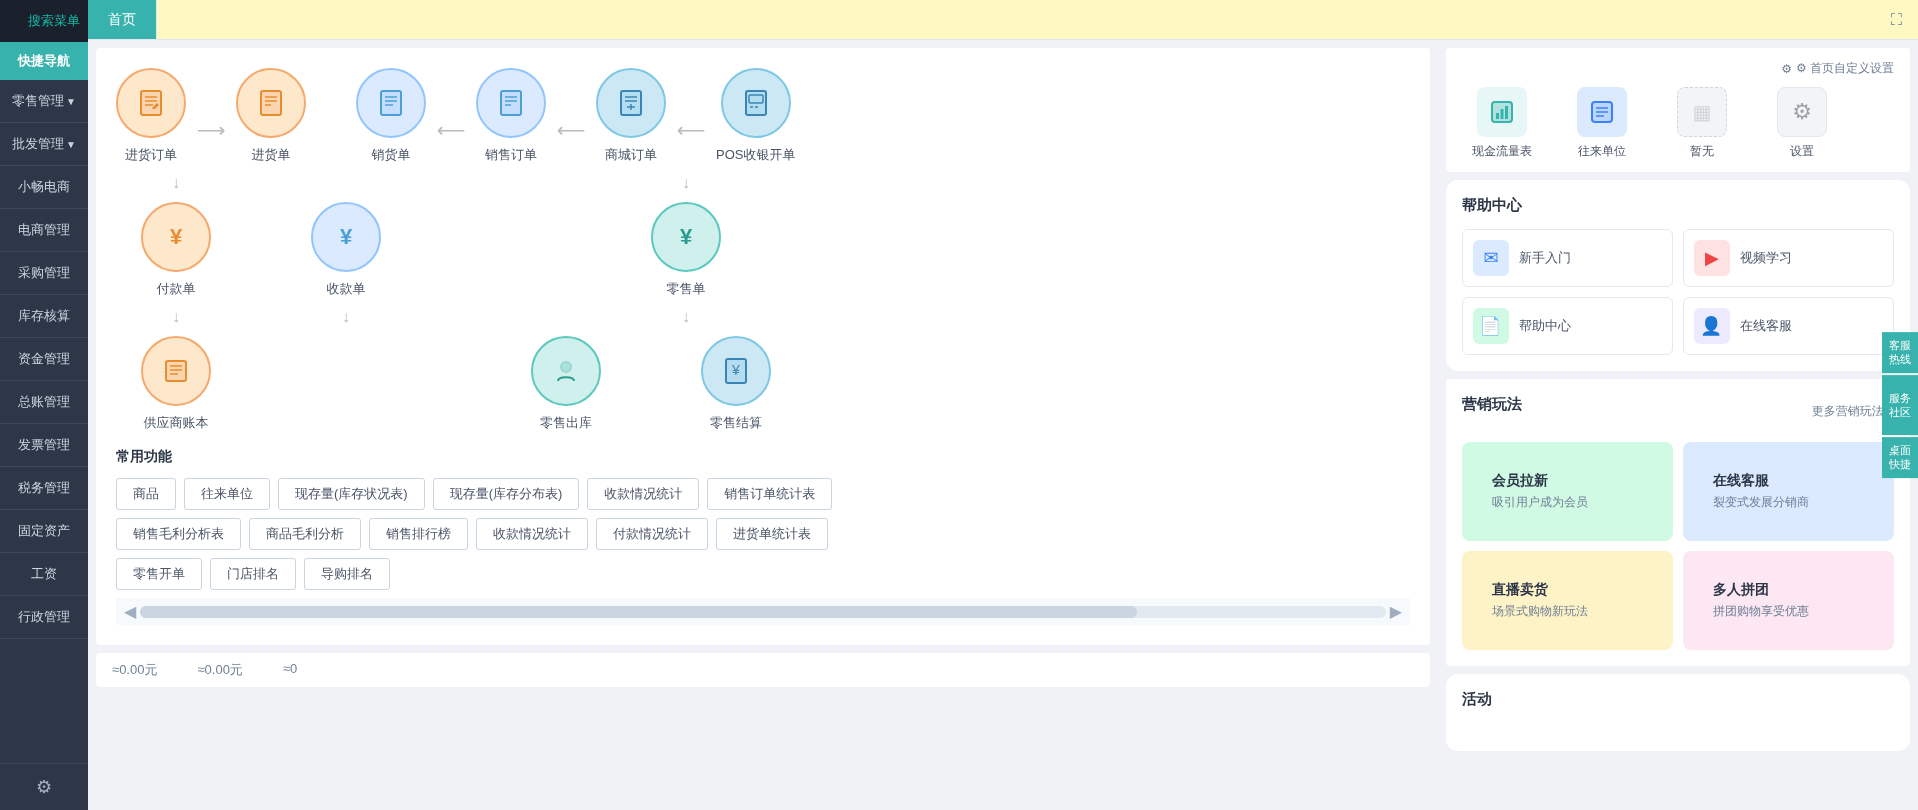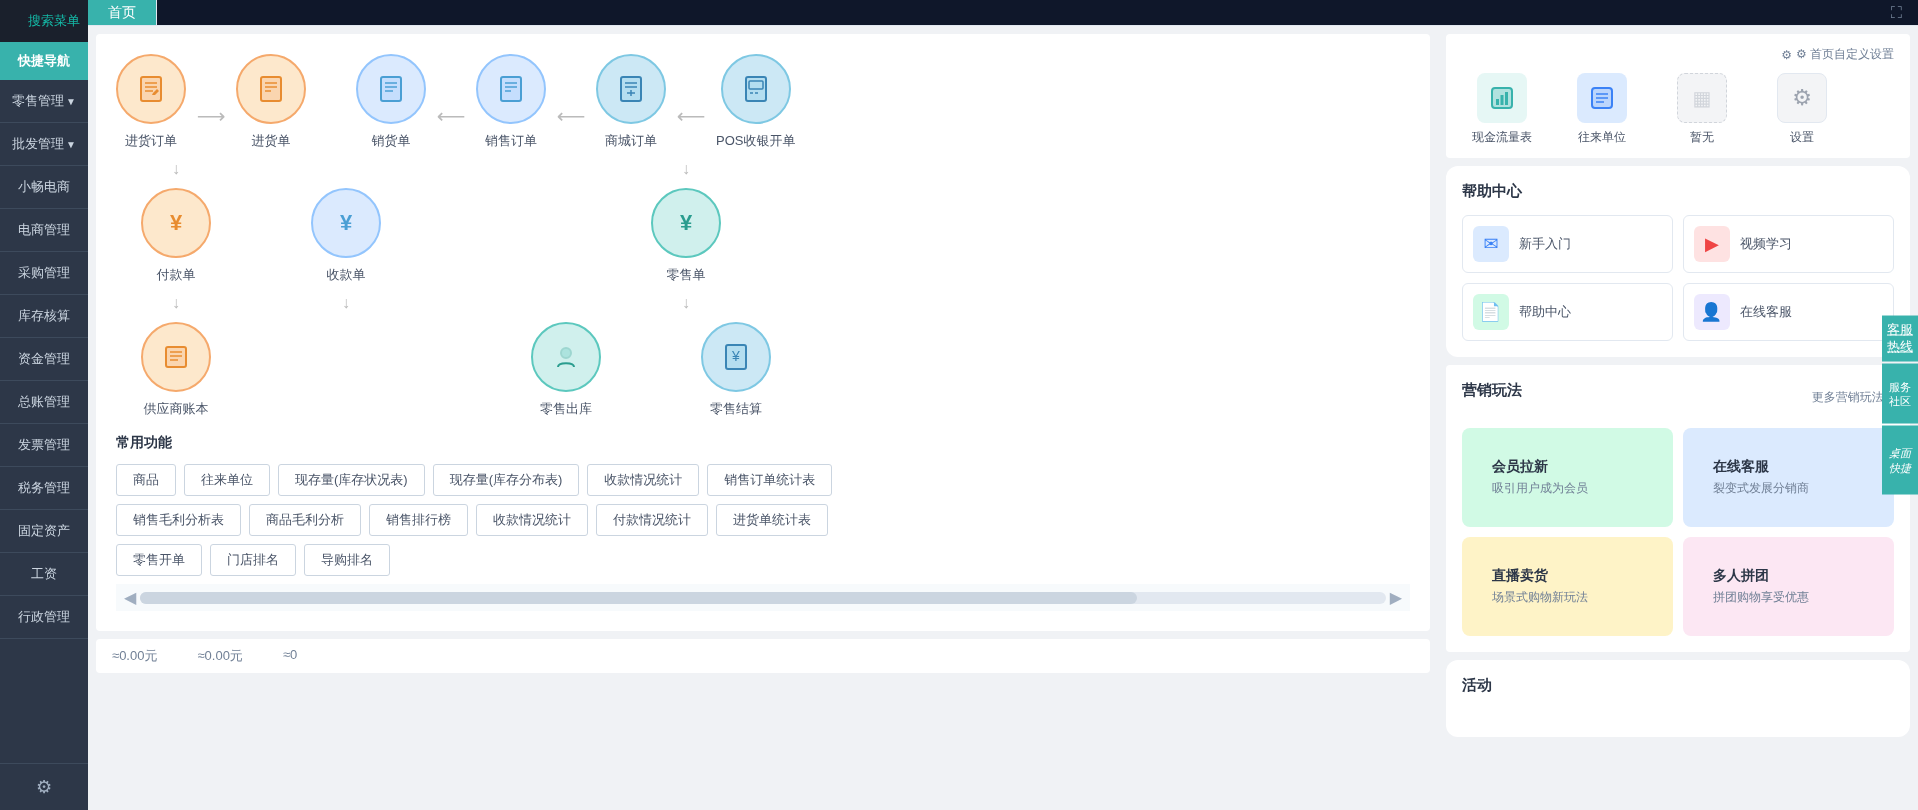--- a/index.html
+++ b/index.html
@@ -9,21 +9,21 @@
     .sidebar { width: 88px; background: #2d3748; display: flex; flex-direction: column; height: 100%; flex-shrink: 0; }
     .sidebar-search { background: #1a202c; color: #14b8a6; padding: 12px 8px; text-align: right; font-size: 13px; cursor: pointer; }
     .sidebar-nav-label { background: #38b2ac; color: white; padding: 10px 8px; text-align: center; font-size: 13px; font-weight: bold; }
     .sidebar-item { color: #cbd5e0; padding: 12px 8px; text-align: center; font-size: 13px; cursor: pointer; border-bottom: 1px solid #3d4a5c; display: flex; align-items: center; justify-content: center; }
     .sidebar-item.has-arrow { justify-content: space-between; padding: 12px 12px; }
     .sidebar-item .arrow { font-size: 10px; }
     .sidebar-bottom { margin-top: auto; padding: 12px 8px; text-align: center; color: #a0aec0; font-size: 18px; cursor: pointer; border-top: 1px solid #3d4a5c; }
 
     
     .main-area { flex: 1; display: flex; flex-direction: column; overflow: hidden; }
-    .top-bar { background: #0f172a; display: flex; align-items: center; border-bottom: 1px solid #e2e8f0; height: 26px; flex-shrink: 0; }
+    .top-bar { background: #fef9c3; display: flex; align-items: center; border-bottom: 1px solid #e2e8f0; height: 40px; flex-shrink: 0; }
     .tab-item { padding: 0 20px; height: 100%; display: flex; align-items: center; font-size: 14px; cursor: pointer; border-right: 1px solid #e2e8f0; }
     .tab-item.active { background: #38b2ac; color: white; }
     .top-bar-right { margin-left: auto; padding-right: 16px; display: flex; align-items: center; gap: 8px; }
     .fullscreen-btn { font-size: 16px; color: #718096; cursor: pointer; }
 
     
     .content-area { flex: 1; display: flex; overflow: hidden; }
 
     
     .main-panel { flex: 1; overflow-y: auto; overflow-x: hidden; padding: 0; display: flex; flex-direction: column; }
@@ -482,16 +482,16 @@
       <div class="help-card">
         <div class="activity-header">
           <span class="card-title">活动</span>
         </div>
       </div>
     </div>
   </div>
 </div>
 
 <div class="float-btns">
-  <div class="float-btn" style="writing-mode:horizontal-tb; font-size:13px; padding:6px 4px;text-decoration:underline;">客服<br>热线</div>
+  <div class="float-btn" style="writing-mode:horizontal-tb; font-size:11px; padding:6px 4px;">客服<br>热线</div>
   <div class="float-btn" style="writing-mode:horizontal-tb; font-size:11px; padding:16px 4px;">服务<br>社区</div>
-  <div class="float-btn" style="writing-mode:horizontal-tb; font-size:11px; padding:20px 4px;font-style:italic;">桌面<br>快捷</div>
+  <div class="float-btn" style="writing-mode:horizontal-tb; font-size:11px; padding:6px 4px;">桌面<br>快捷</div>
 </div>
 
 </body></html>

